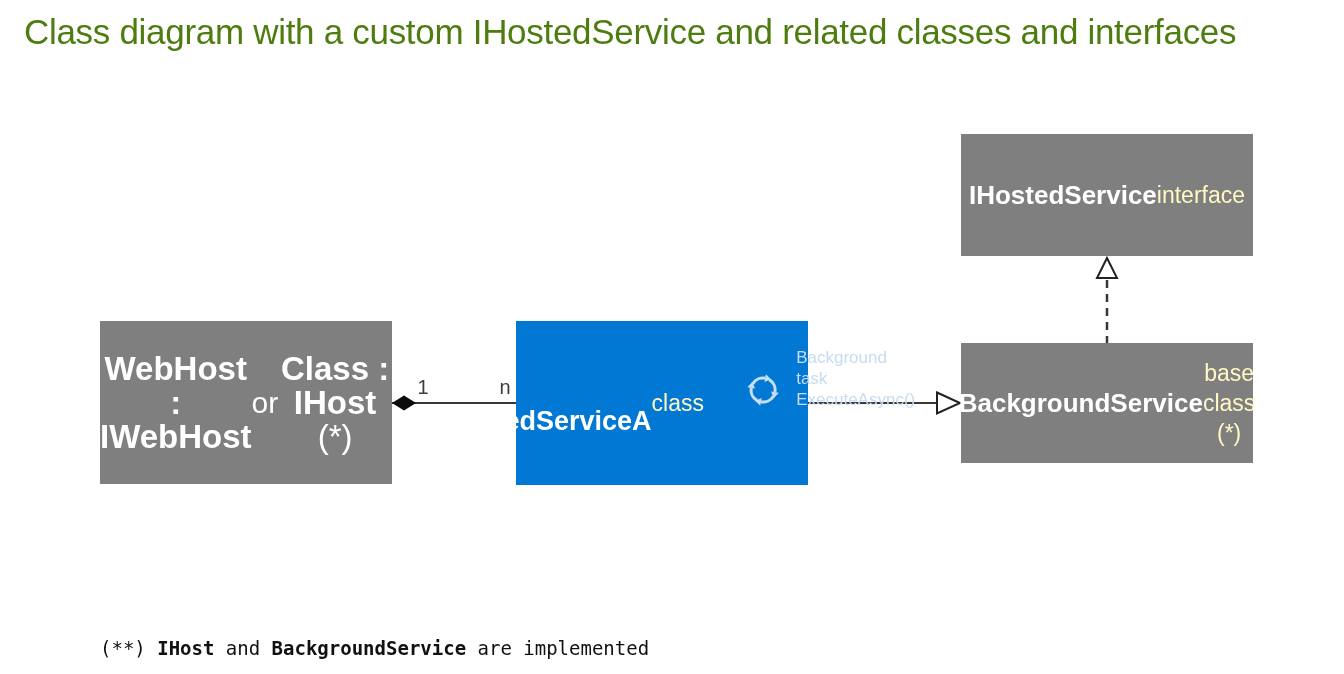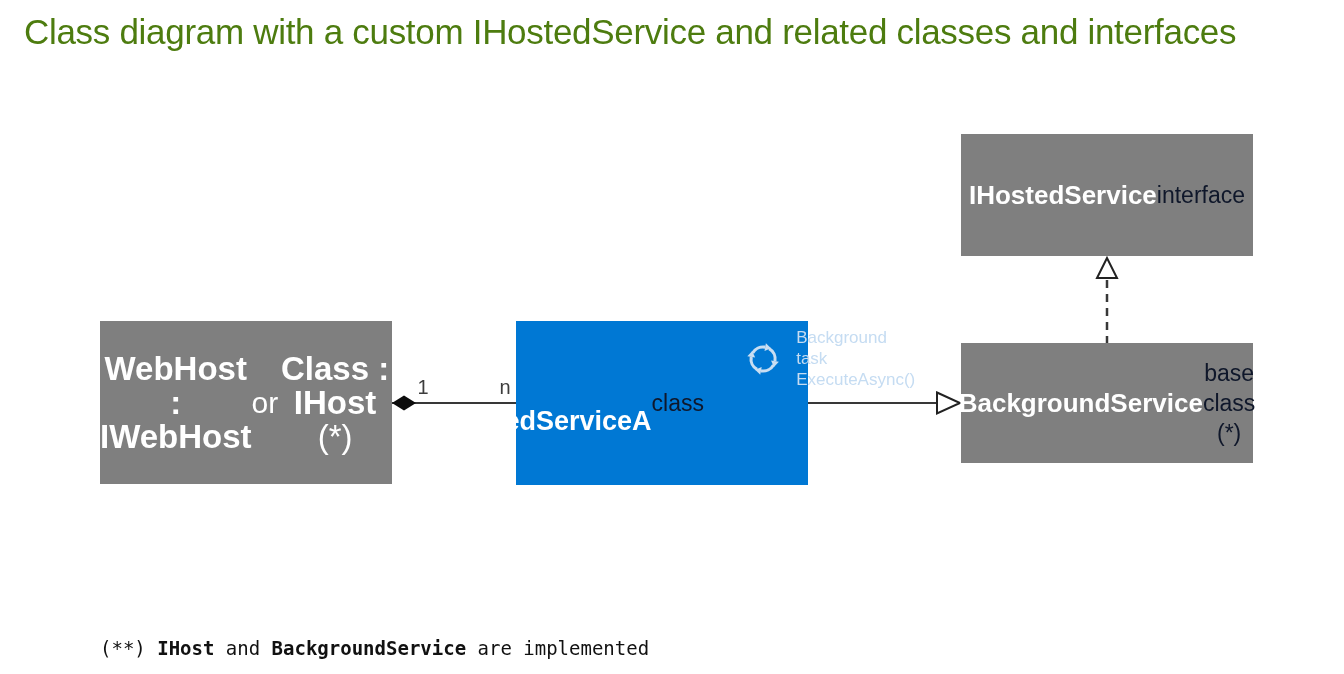--- a/index.html
+++ b/index.html
@@ -12,31 +12,31 @@
     font-size:35px;font-weight:400;letter-spacing:-0.3px;color:#4d7c0f;
   }
   .node{
     position:absolute;display:flex;flex-direction:row;
     align-items:center;justify-content:center;text-align:center;
     color:#ffffff;
   }
   .node.gray{background:#7f7f7f;}
   .node.blue{background:#0078d4;}
   .node-title{font-weight:700;font-size:26px;line-height:34px;}
-  .node-sub{font-weight:400;font-size:23px;line-height:30px;color:#0f172a;}
+  .node-sub{font-weight:400;font-size:23px;line-height:30px;color:#fef9c3;}
   .or-line{font-weight:400;font-size:30px;line-height:30px;}
   .bold-line{font-weight:700;font-size:33px;line-height:34px;}
   .bold-line .normal{font-weight:400;}
   #webhost-box{left:100px;top:321px;width:292px;height:163px;}
   #myhosted-box{left:516px;top:321px;width:292px;height:164px;}
   #ihosted-box{left:961px;top:134px;width:292px;height:122px;}
   #background-box{left:961px;top:343px;width:292px;height:120px;}
   #myhosted-box .node-title{font-size:27px;line-height:34px;margin-top:36px;}
   .task-row{
-    display:flex;align-items:center;gap:14px;margin-top:6px;
+    display:flex;align-items:flex-end;gap:14px;margin-top:26px;
     align-self:flex-start;margin-left:40px;text-align:left;
   }
   .task-text{font-size:17px;line-height:21px;color:#c5dcf2;font-weight:400;}
   .connector-layer{position:absolute;left:0;top:0;width:1344px;height:674px;pointer-events:none;}
   .mult-label{
     position:absolute;width:26px;text-align:center;
     font-size:20px;color:#3d3d3d;top:376px;
   }
   #mult-1{left:410px;}
   #mult-n{left:492px;}

